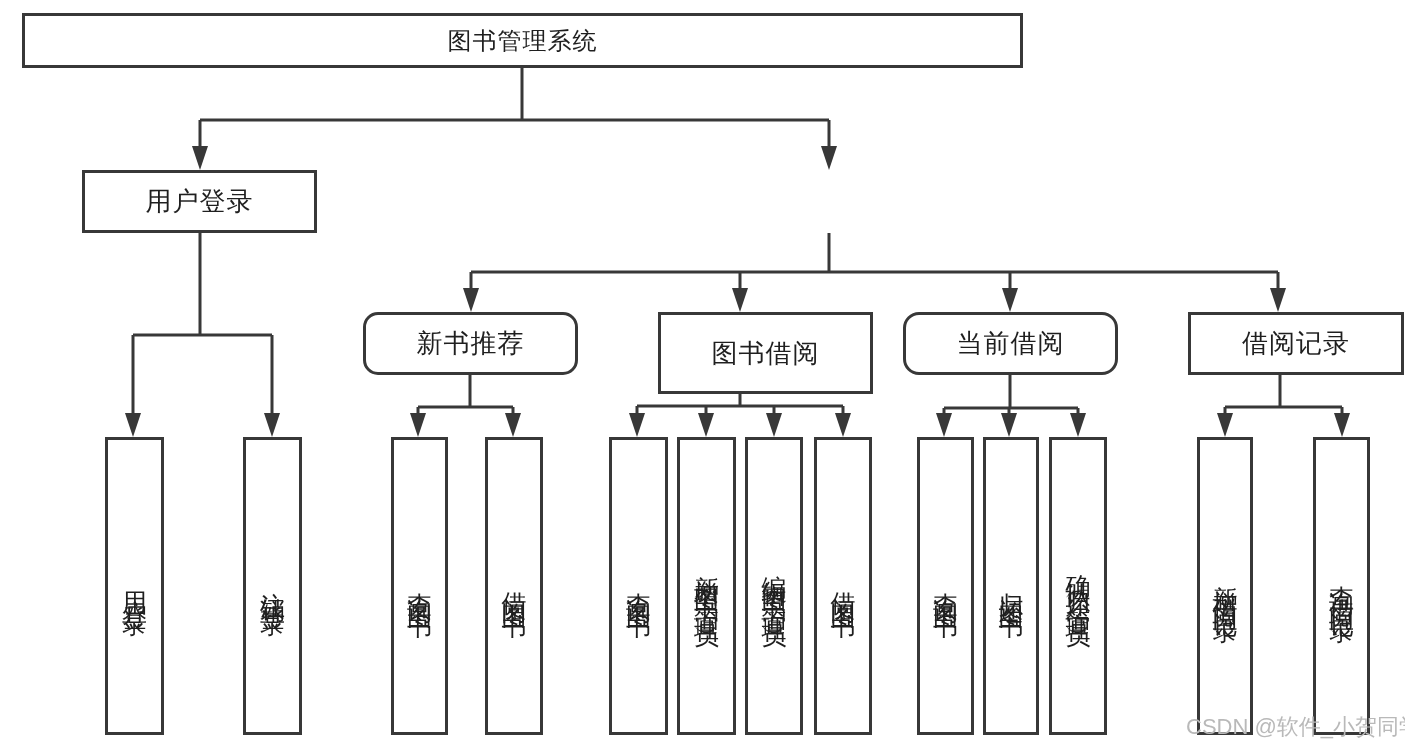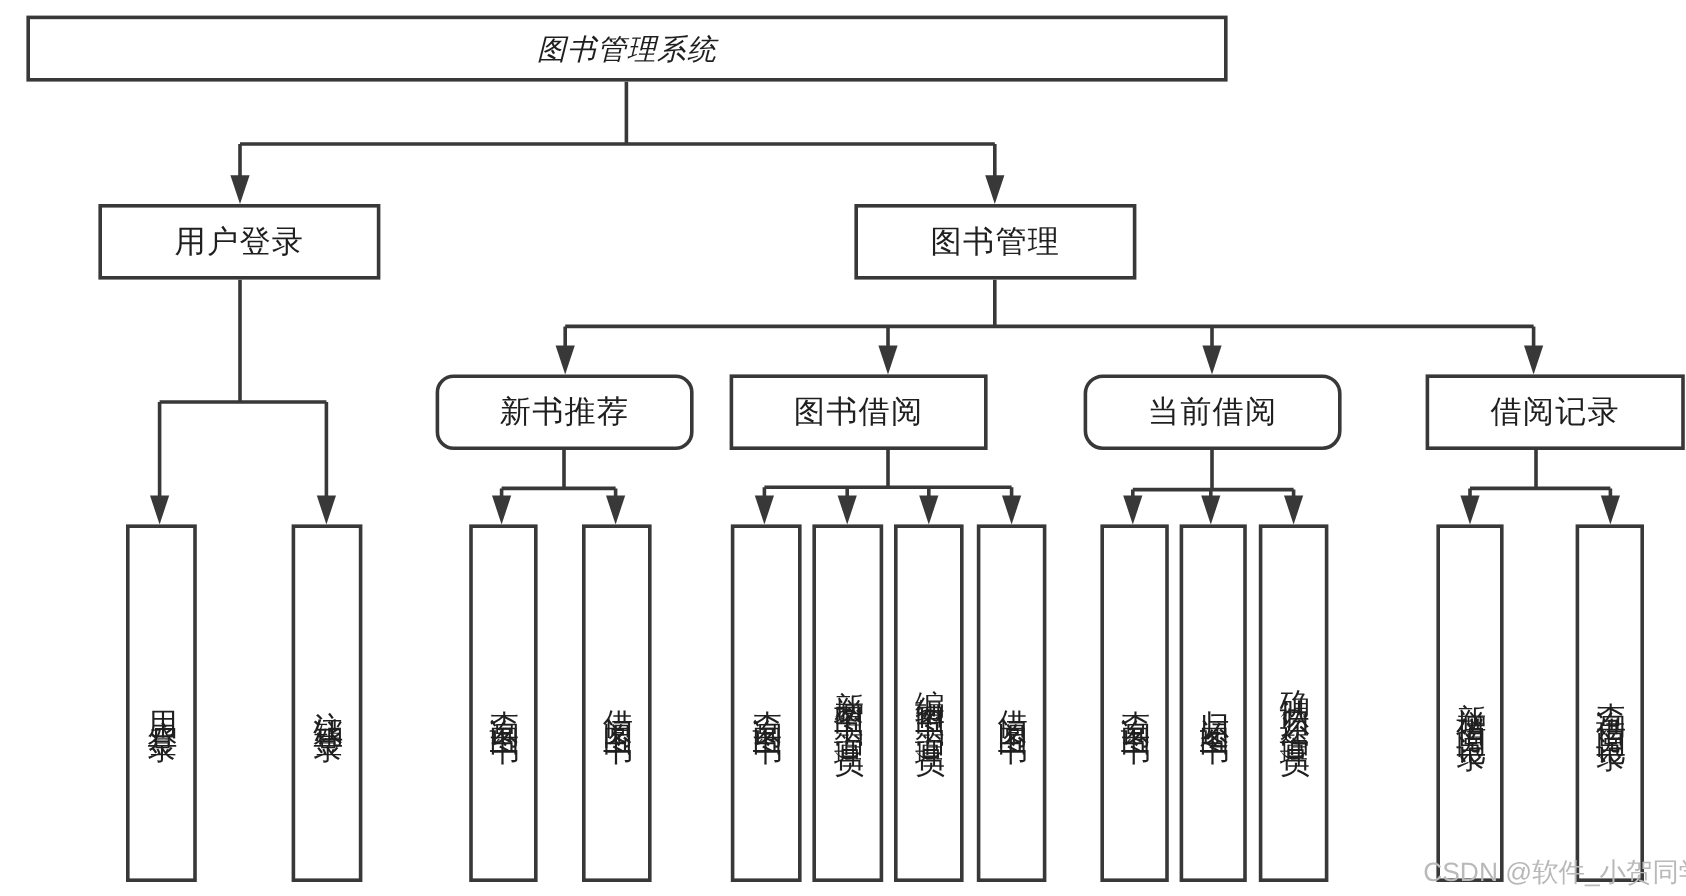--- a/index.html
+++ b/index.html
@@ -84,27 +84,26 @@
     <path d="M1010,375 V408 M944,408 H1078 M944,408 V415 M1009,408 V415 M1078,408 V415"></path>
     <polygon points="936,413 952,413 944,437"></polygon>
     <polygon points="1001,413 1017,413 1009,437"></polygon>
     <polygon points="1070,413 1086,413 1078,437"></polygon>
 
     <path d="M1280,375 V407 M1225,407 H1342 M1225,407 V415 M1342,407 V415"></path>
     <polygon points="1217,413 1233,413 1225,437"></polygon>
     <polygon points="1334,413 1350,413 1342,437"></polygon>
   </svg>
 
-  <div class="node hnode root" style="left:22px;top:13px;width:1001px;height:55px;font-style:italic;">图书管理系统</div>
+  <div class="node hnode root" style="left:22px;top:13px;width:1001px;height:55px;">图书管理系统</div>
 
   <div class="node hnode" style="left:82px;top:170px;width:235px;height:63px;">用户登录</div>
-  <div class="node hnode" style="left:712px;top:170px;width:235px;height:63px;">图书管理</div>
 
   <div class="node hnode" style="left:363px;top:312px;width:215px;height:63px;border-radius:15px;">新书推荐</div>
-  <div class="node hnode" style="left:608px;top:312px;width:215px;height:63px;">图书借阅</div>
+  <div class="node hnode" style="left:658px;top:312px;width:215px;height:82px;">图书借阅</div>
   <div class="node hnode" style="left:903px;top:312px;width:215px;height:63px;border-radius:16px;">当前借阅</div>
   <div class="node hnode" style="left:1172px;top:312px;width:216px;height:63px;margin-left:16px;">借阅记录</div>
 
   <div class="node vnode" style="left:105px;top:437px;width:59px;height:298px;">用户登录</div>
   <div class="node vnode" style="left:243px;top:437px;width:59px;height:298px;">注销登录</div>
 
   <div class="node vnode" style="left:391px;top:437px;width:57px;height:298px;">查询图书</div>
   <div class="node vnode" style="left:485px;top:437px;width:58px;height:298px;">借阅图书</div>
 
   <div class="node vnode" style="left:609px;top:437px;width:59px;height:298px;">查询图书</div>

